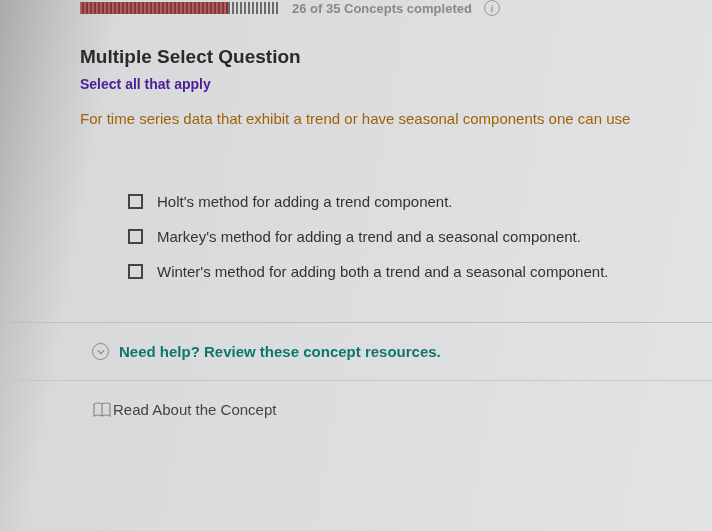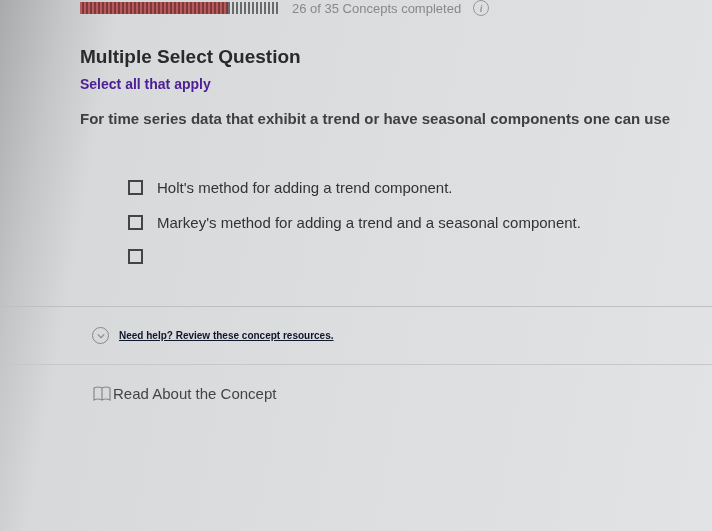--- a/index.html
+++ b/index.html
@@ -29,21 +29,21 @@
     }
     .progress-fill {
       position: absolute;
       left: 0; top: 0; bottom: 0;
       width: 74%;
       background: repeating-linear-gradient(90deg, #b85a5a 0 2px, #7a3a3a 2px 4px);
     }
     .progress-text {
       font-size: 13px;
       color: #888;
-      font-weight: 400;
+      font-weight: 700;
     }
     .info-icon {
       width: 16px; height: 16px;
       border: 1.5px solid #999;
       border-radius: 50%;
       display: inline-flex;
       align-items: center;
       justify-content: center;
       font-size: 10px;
       font-weight: bold;
@@ -62,24 +62,23 @@
       margin-bottom: 8px;
     }
     .instruction {
       font-size: 14px;
       font-weight: 700;
       color: #4c1d95;
       margin-bottom: 16px;
     }
     .stem {
       font-size: 15px;
-      color: #404040;
+      color: #a16207;
       line-height: 1.4;
-      margin-bottom: 50px;
-      font-weight: bold;
+      margin-bottom: 64px;
     }
     .options {
       padding-left: 48px;
     }
     .option {
       display: flex;
       align-items: center;
       gap: 14px;
       margin-bottom: 18px;
       cursor: pointer;
@@ -112,24 +111,23 @@
       border: 1.5px solid #888;
       border-radius: 50%;
       display: inline-flex;
       align-items: center;
       justify-content: center;
       font-size: 10px;
       color: #888;
       cursor: pointer;
     }
     .help-text {
-      font-size: 10px;
+      font-size: 15px;
       font-weight: 600;
-      color: #0f172a;
-      text-decoration: underline;
+      color: #0f766e;
     }
     .resource-row {
       display: flex;
       align-items: center;
       gap: 1px;
       padding: 20px 0 0 92px;
     }
     .book-icon {
       width: 20px; height: 16px;
       display: inline-flex;
@@ -162,20 +160,21 @@
     <div class="option">
       <div class="checkbox"></div>
       <span class="option-label">Holt's method for adding a trend component.</span>
     </div>
     <div class="option">
       <div class="checkbox"></div>
       <span class="option-label">Markey's method for adding a trend and a seasonal component.</span>
     </div>
     <div class="option">
       <div class="checkbox"></div>
+      <span class="option-label">Winter's method for adding both a trend and a seasonal component.</span>
     </div>
   </div>
 </div>
 
 <hr class="divider">
 
 <div class="help-row">
   <span class="chevron-circle">
     <svg width="8" height="8" viewBox="0 0 10 10">
         <path d="M1 3 L5 7 L9 3" stroke="#888" stroke-width="1.5" fill="none"></path>

